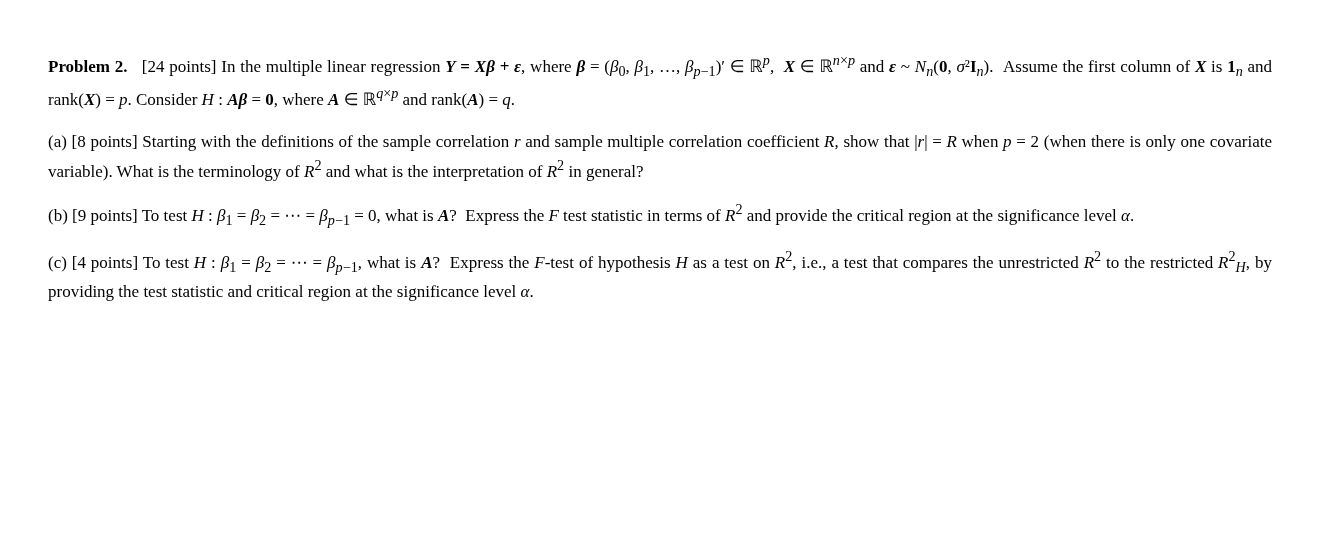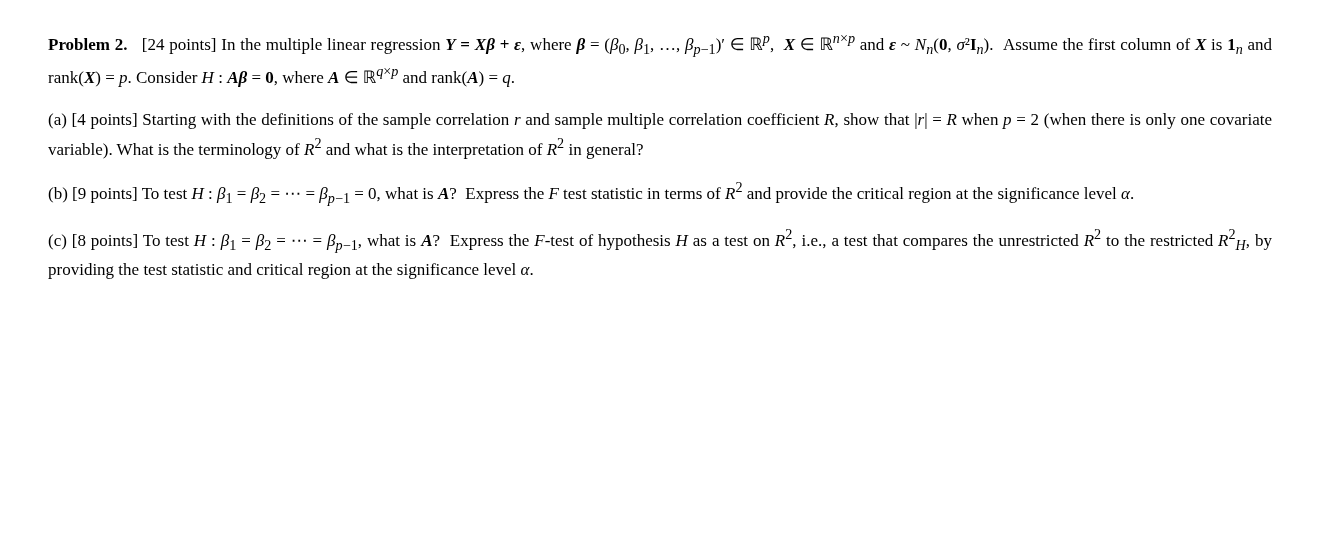--- a/index.html
+++ b/index.html
@@ -14,20 +14,21 @@
       font-size: 17px;
       line-height: 1.55;
       color: #000000;
       width: 1320px;
       min-height: 558px;
       padding: 28px 48px 28px 48px;
     }
 
     .content-block {
       max-width: 1224px;
+      margin-top: 22px;
     }
 
     p {
       margin-bottom: 16px;
       text-align: justify;
     }
 
     .part {
       margin-bottom: 14px;
     }
@@ -45,37 +46,37 @@
     (<em>β</em><sub>0</sub>, <em>β</em><sub>1</sub>, …, <em>β</em><sub><em>p</em>−1</sub>)′ ∈ ℝ<sup><em>p</em></sup>,
     &nbsp;<strong><em>X</em></strong> ∈ ℝ<sup><em>n</em>×<em>p</em></sup>
     and <strong><em>ε</em></strong> ~ <em>N</em><sub><em>n</em></sub>(<strong>0</strong>, <em>σ</em>²<strong>I</strong><sub><em>n</em></sub>).
     &nbsp;Assume the first column of
     <strong><em>X</em></strong> is <strong>1</strong><sub><em>n</em></sub> and rank(<strong><em>X</em></strong>) = <em>p</em>.
     Consider <em>H</em> : <strong><em>A</em></strong><strong><em>β</em></strong> = <strong>0</strong>,
     where <strong><em>A</em></strong> ∈ ℝ<sup><em>q</em>×<em>p</em></sup> and rank(<strong><em>A</em></strong>) = <em>q</em>.
   </p>
 
   <p class="part">
-    <span>(a) [4 points]</span>
+    <span>(a) [8 points]</span>
     Starting with the definitions of the sample correlation <em>r</em>
     and sample multiple correlation coefficient <em>R</em>,
     show that |<em>r</em>| = <em>R</em> when <em>p</em> = 2 (when there is only one covariate
     variable). What is the terminology of <em>R</em><sup>2</sup> and what is the interpretation
     of <em>R</em><sup>2</sup> in general?
   </p>
 
   <p class="part">
     <span>(b) [9 points]</span>
     To test <em>H</em> : <em>β</em><sub>1</sub> = <em>β</em><sub>2</sub> = ⋯ = <em>β</em><sub><em>p</em>−1</sub> = 0,
     what is <strong><em>A</em></strong>?&nbsp; Express the <em>F</em> test statistic
     in terms of <em>R</em><sup>2</sup> and provide the critical region at the significance level <em>α</em>.
   </p>
 
   <p class="part">
-    <span>(c) [8 points]</span>
+    <span>(c) [4 points]</span>
     To test <em>H</em> : <em>β</em><sub>1</sub> = <em>β</em><sub>2</sub> = ⋯ = <em>β</em><sub><em>p</em>−1</sub>,
     what is <strong><em>A</em></strong>?&nbsp; Express the <em>F</em>-test of hypothesis
     <em>H</em> as a test on <em>R</em><sup>2</sup>, i.e., a test that compares the unrestricted
     <em>R</em><sup>2</sup> to the restricted <em>R</em><sup>2</sup><sub><em>H</em></sub>, by
     providing the test statistic and critical region at the significance level <em>α</em>.
   </p>
 
 </div>
 
 </body></html>

